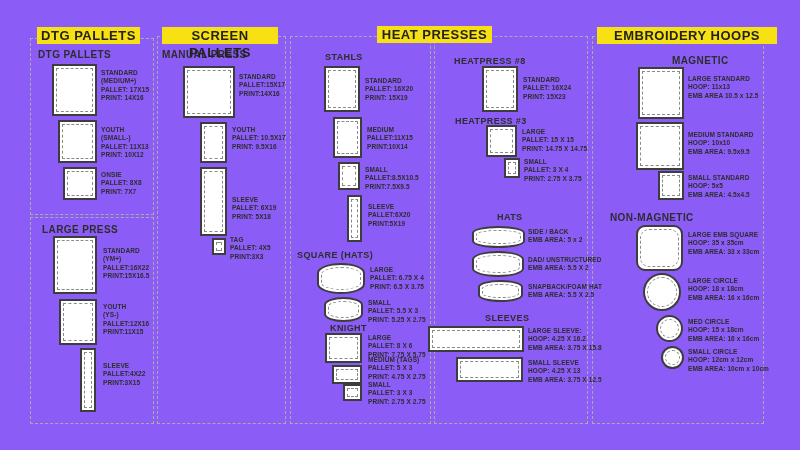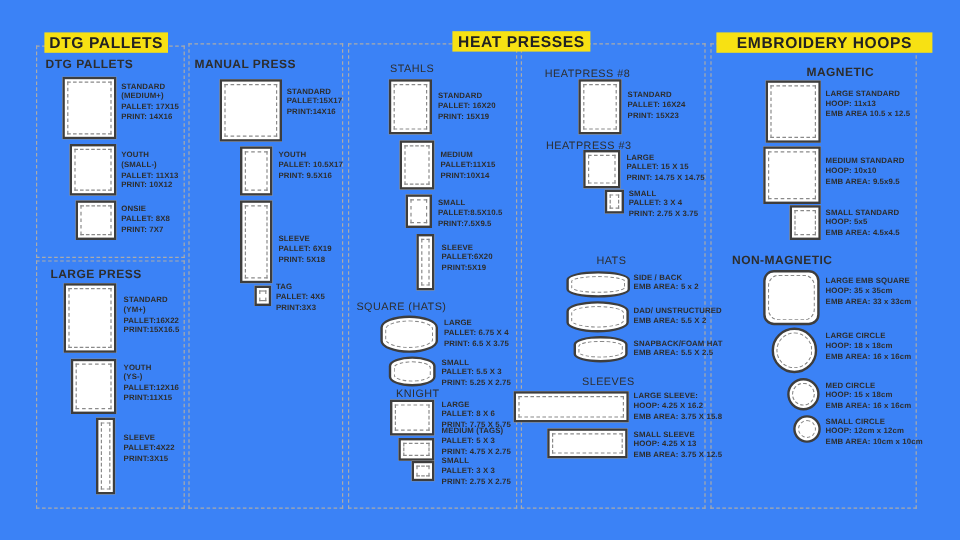--- a/index.html
+++ b/index.html
@@ -1,38 +1,39 @@
 <!DOCTYPE html>
 <html style="--header-bg: #f7e113; --text: #2d2d2d; --dashed-border: #ababab; --shape-border: #3d3d3d;"><head>
 <meta charset="utf-8">
 <style>
   html,body{margin:0;padding:0;background:#fff;}
-  #canvas{position:relative;width:800px;height:450px;background:#3b82f6;overflow:hidden;
+  #canvas{position:relative;width:800px;height:450px;background:#8b5cf6;overflow:hidden;
           font-family:"Liberation Sans",sans-serif;color:#2d2d2d;}
   .yhead{position:absolute;background:var(--header-bg,#f7e113);color:#222;
          font-weight:bold;font-size:13px;line-height:17px;height:17px;text-align:center;
          letter-spacing:.5px;z-index:3;}
   .dbox{position:absolute;border:1.5px dashed #ababab;z-index:1;}
   .stitle{position:absolute;font-weight:bold;font-size:10px;letter-spacing:.4px;z-index:2;}
-  .mtitle{position:absolute;font-weight:normal;font-size:9px;letter-spacing:.4px;z-index:2;}
+  .mtitle{position:absolute;font-weight:bold;font-size:9px;letter-spacing:.4px;z-index:2;}
   .shape{position:absolute;border:2px solid #3d3d3d;background:#fff;z-index:2;box-sizing:border-box;}
   .shape::before{content:"";position:absolute;inset:2px;border:1px dashed #8a8a8a;border-radius:inherit;}
   .hat{border-radius:50% / 32%;}
   .circle{border-radius:50%;}
   .rsq{border-radius:9px;}
   .lbl{position:absolute;font-weight:bold;font-size:6.5px;line-height:1.3;
        white-space:pre-line;letter-spacing:.1px;z-index:2;}
 </style>
 </head>
 <body>
 
 <div id="canvas">
 
   
   <div class="yhead" style="left:37px;top:27px;width:103px;">DTG PALLETS</div>
+  <div class="yhead" style="left:162px;top:27px;width:116px;">SCREEN PALLETS</div>
   <div class="yhead" style="left:377px;top:26px;width:115px;">HEAT PRESSES</div>
   <div class="yhead" style="left:597px;top:27px;width:180px;">EMBROIDERY HOOPS</div>
 
   
   <div class="dbox" style="left:30px;top:38px;width:122px;height:175px;"></div>
   <div class="dbox" style="left:30px;top:217px;width:122px;height:205px;"></div>
   <div class="dbox" style="left:157px;top:36px;width:127px;height:386px;"></div>
   <div class="dbox" style="left:290px;top:36px;width:139px;height:386px;"></div>
   <div class="dbox" style="left:434px;top:36px;width:152px;height:386px;"></div>
   <div class="dbox" style="left:592px;top:36px;width:170px;height:386px;"></div>

